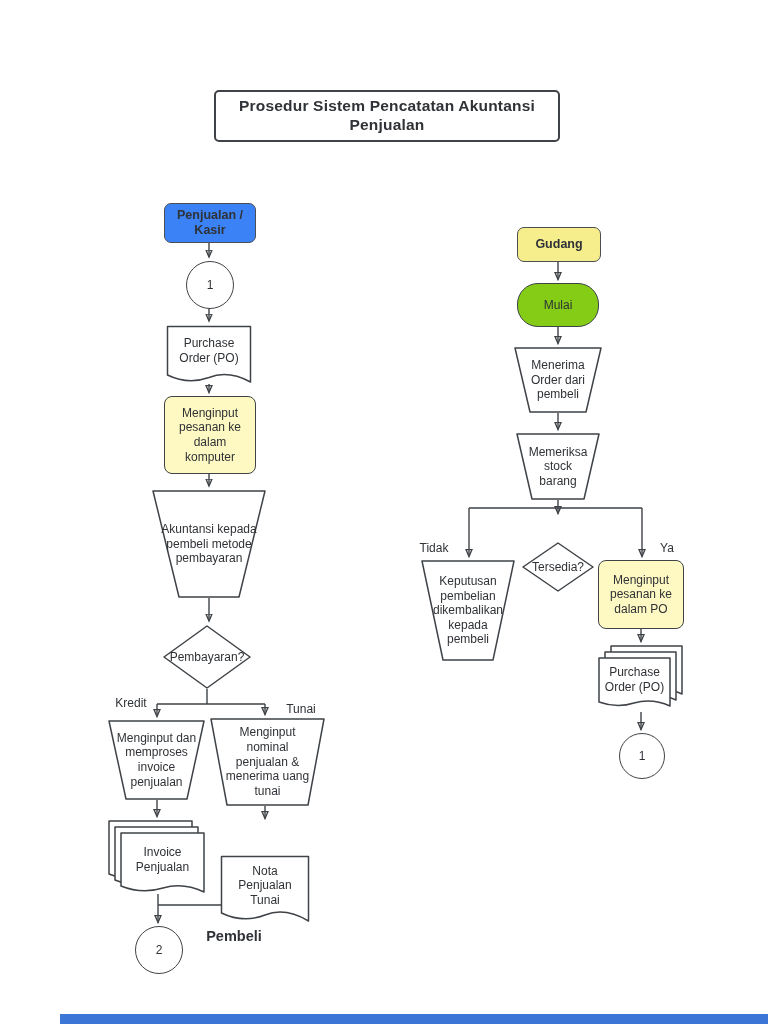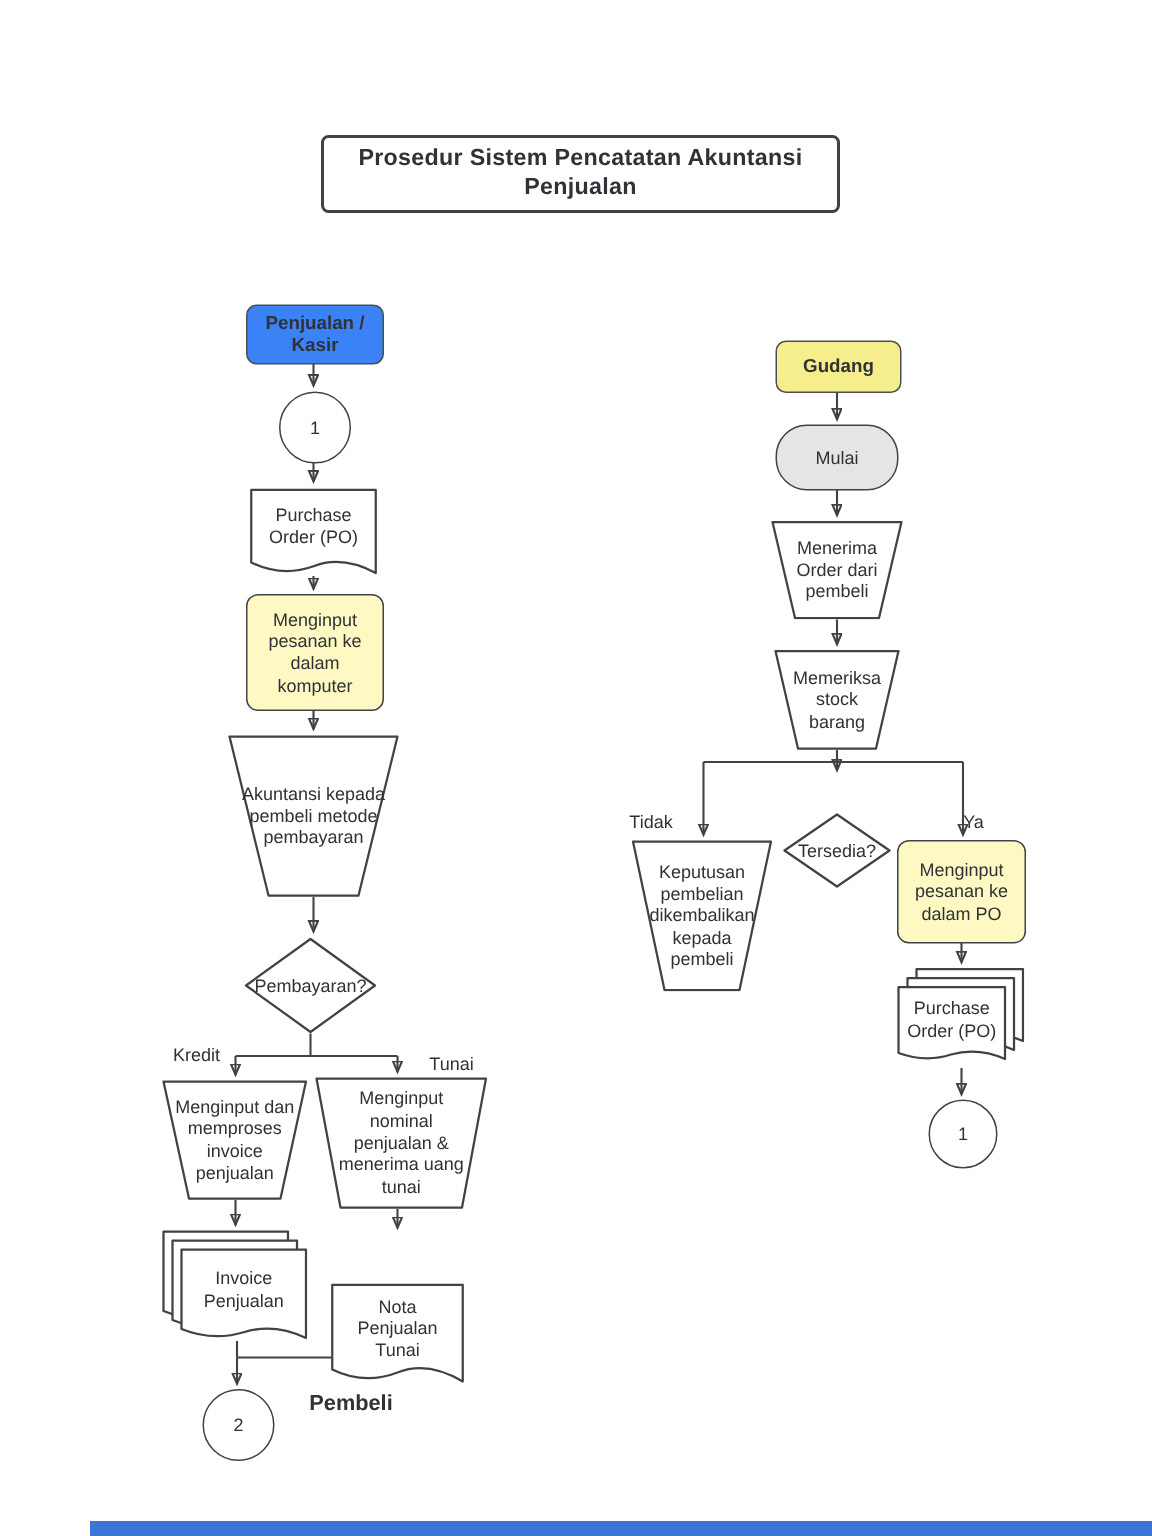--- a/index.html
+++ b/index.html
@@ -12,21 +12,21 @@
   .node .shape{position:absolute;left:0;top:0;width:100%;height:100%;}
   .node .shape polygon,.node .shape path{fill:#ffffff;stroke:#3f4347;stroke-width:1.5;stroke-linejoin:round;}
   .lbl{position:relative;z-index:3;display:block;}
   .rect{background:#fef9c3;border:1.5px solid #3f4347;border-radius:8px;}
   .titlebox{background:#ffffff;border:2px solid #3f4347;border-radius:5px;
             font-size:15.5px;font-weight:bold;letter-spacing:.2px;}
   .lanehead{border:1.5px solid #4b4f53;border-radius:7px;font-weight:bold;font-size:12.5px;}
   .pink{background:#3b82f6;}
   .yellow{background:#f6ee8d;}
   .circle{background:#ffffff;border:1.4px solid #3f4347;border-radius:50%;}
-  .stadium{background:#e5e5e5;border:1.5px solid #3f4347;border-radius:21px;text-align:center;}
+  .stadium{background:#84cc16;border:1.5px solid #3f4347;border-radius:21px;text-align:center;}
   .flowlabel{position:absolute;z-index:2;font-size:12px;text-align:center;}
   .bold-label{font-weight:bold;font-size:14.5px;}
   .docpad{padding-bottom:9px;}
   #bottom-bar{position:absolute;z-index:4;background:#3b76d7;}
 </style>
 </head>
 <body>
 
 <div id="stage">
 
@@ -166,21 +166,21 @@
   </div>
 
   <div class="node" style="left:522px;top:542px;width:72px;height:50px;text-align:right;">
     <svg class="shape" viewBox="0 0 72 50" preserveAspectRatio="none">
       <polygon points="36,1 71,25 36,49 1,25"></polygon>
     </svg>
     <span class="lbl" style="white-space:nowrap;">Tersedia?</span>
   </div>
 
   <div class="flowlabel" style="left:412px;top:541px;width:44px;">Tidak</div>
-  <div class="flowlabel" style="left:633px;top:541px;width:32px;">Ya</div>
+  <div class="flowlabel" style="left:651px;top:541px;width:32px;">Ya</div>
 
   <div class="node" style="left:421px;top:560px;width:94px;height:101px;">
     <svg class="shape" viewBox="0 0 94 101" preserveAspectRatio="none">
       <polygon points="1,1 93,1 72,100 22,100"></polygon>
     </svg>
     <span class="lbl" style="width:78px;">Keputusan pembelian dikembalikan kepada pembeli</span>
   </div>
 
   <div class="node rect" style="left:598px;top:560px;width:84px;height:67px;">
     <span class="lbl" style="width:70px;">Menginput pesanan ke dalam PO</span>

